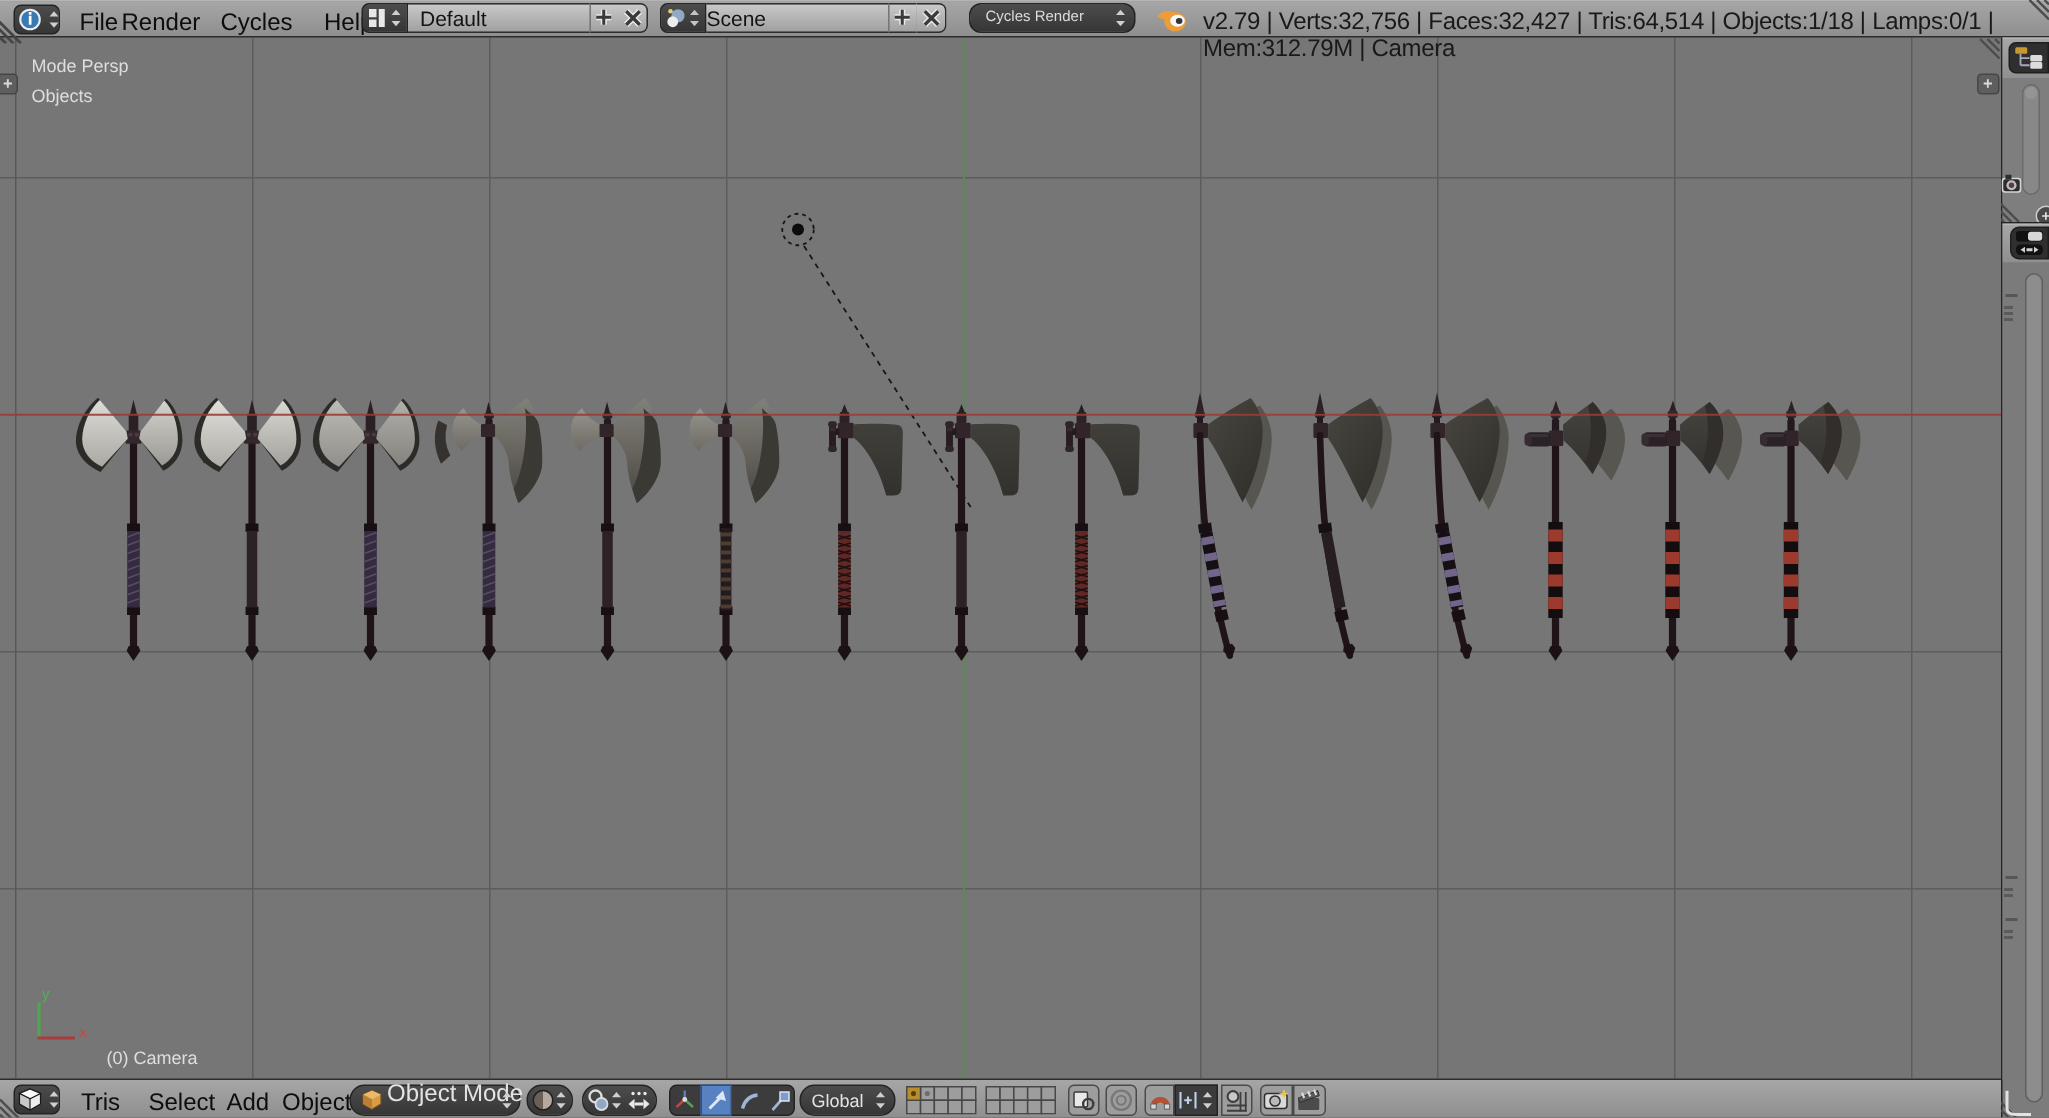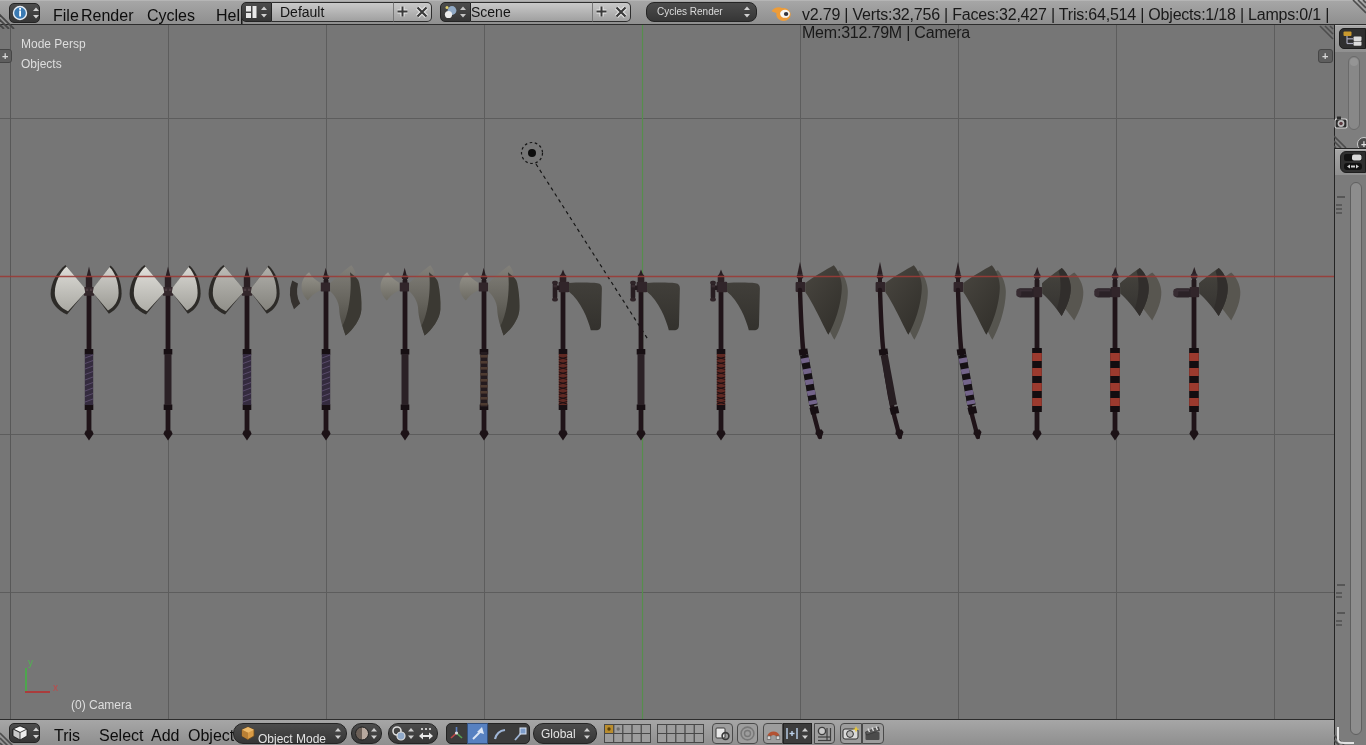--- a/index.html
+++ b/index.html
@@ -535,21 +535,21 @@
  <div class="mtxt" style="left:99px;top:7px">Select</div>
  <div class="mtxt" style="left:151px;top:7px">Add</div>
  <div class="mtxt" style="left:188px;top:7px">Object</div>
 
  <div class="pill" style="left:233px;top:3px;width:114px;height:21px;border-radius:10px"></div>
  <svg class="abs" style="left:238px;top:4px" width="20" height="19">
   <path d="M10 3 L16 5.7 L16 12 L10 15.5 L4 12 L4 5.7 Z" fill="#d99b45" stroke="#6e4d1d" stroke-width="0.8"></path>
   <path d="M10 3 L16 5.7 L10 8.8 L4 5.7 Z" fill="#ecb96a"></path>
   <path d="M10 8.8 L10 15.5 L4 12 L4 5.7 Z" fill="#b87f35"></path>
  </svg>
- <div class="abs" style="left:258px;top:12px;font-size:12px;color:#e3e3e3">Object Mode</div>
+ <div class="abs" style="left:258px;top:1px;font-size:16px;color:#e3e3e3">Object Mode</div>
  <svg class="abs" style="left:331px;top:3px" width="17" height="21">
   <path d="M4 8.5 L7 5 L10 8.5 Z" fill="#cfcfcf"></path>
   <path d="M4 12.5 L7 16 L10 12.5 Z" fill="#cfcfcf"></path>
  </svg>
 
  <div class="pill" style="left:351px;top:3px;width:31px;height:21px;border-radius:10px"></div>
  <svg class="abs" style="left:351px;top:3px" width="31" height="21">
   <circle cx="11" cy="10.5" r="6.5" fill="#b7a89e"></circle>
   <path d="M11 4 A6.5 6.5 0 0 0 11 17 Z" fill="#6b5f57"></path>
   <circle cx="11" cy="10.5" r="6.5" fill="none" stroke="#1f1f1f" stroke-width="1"></circle>

